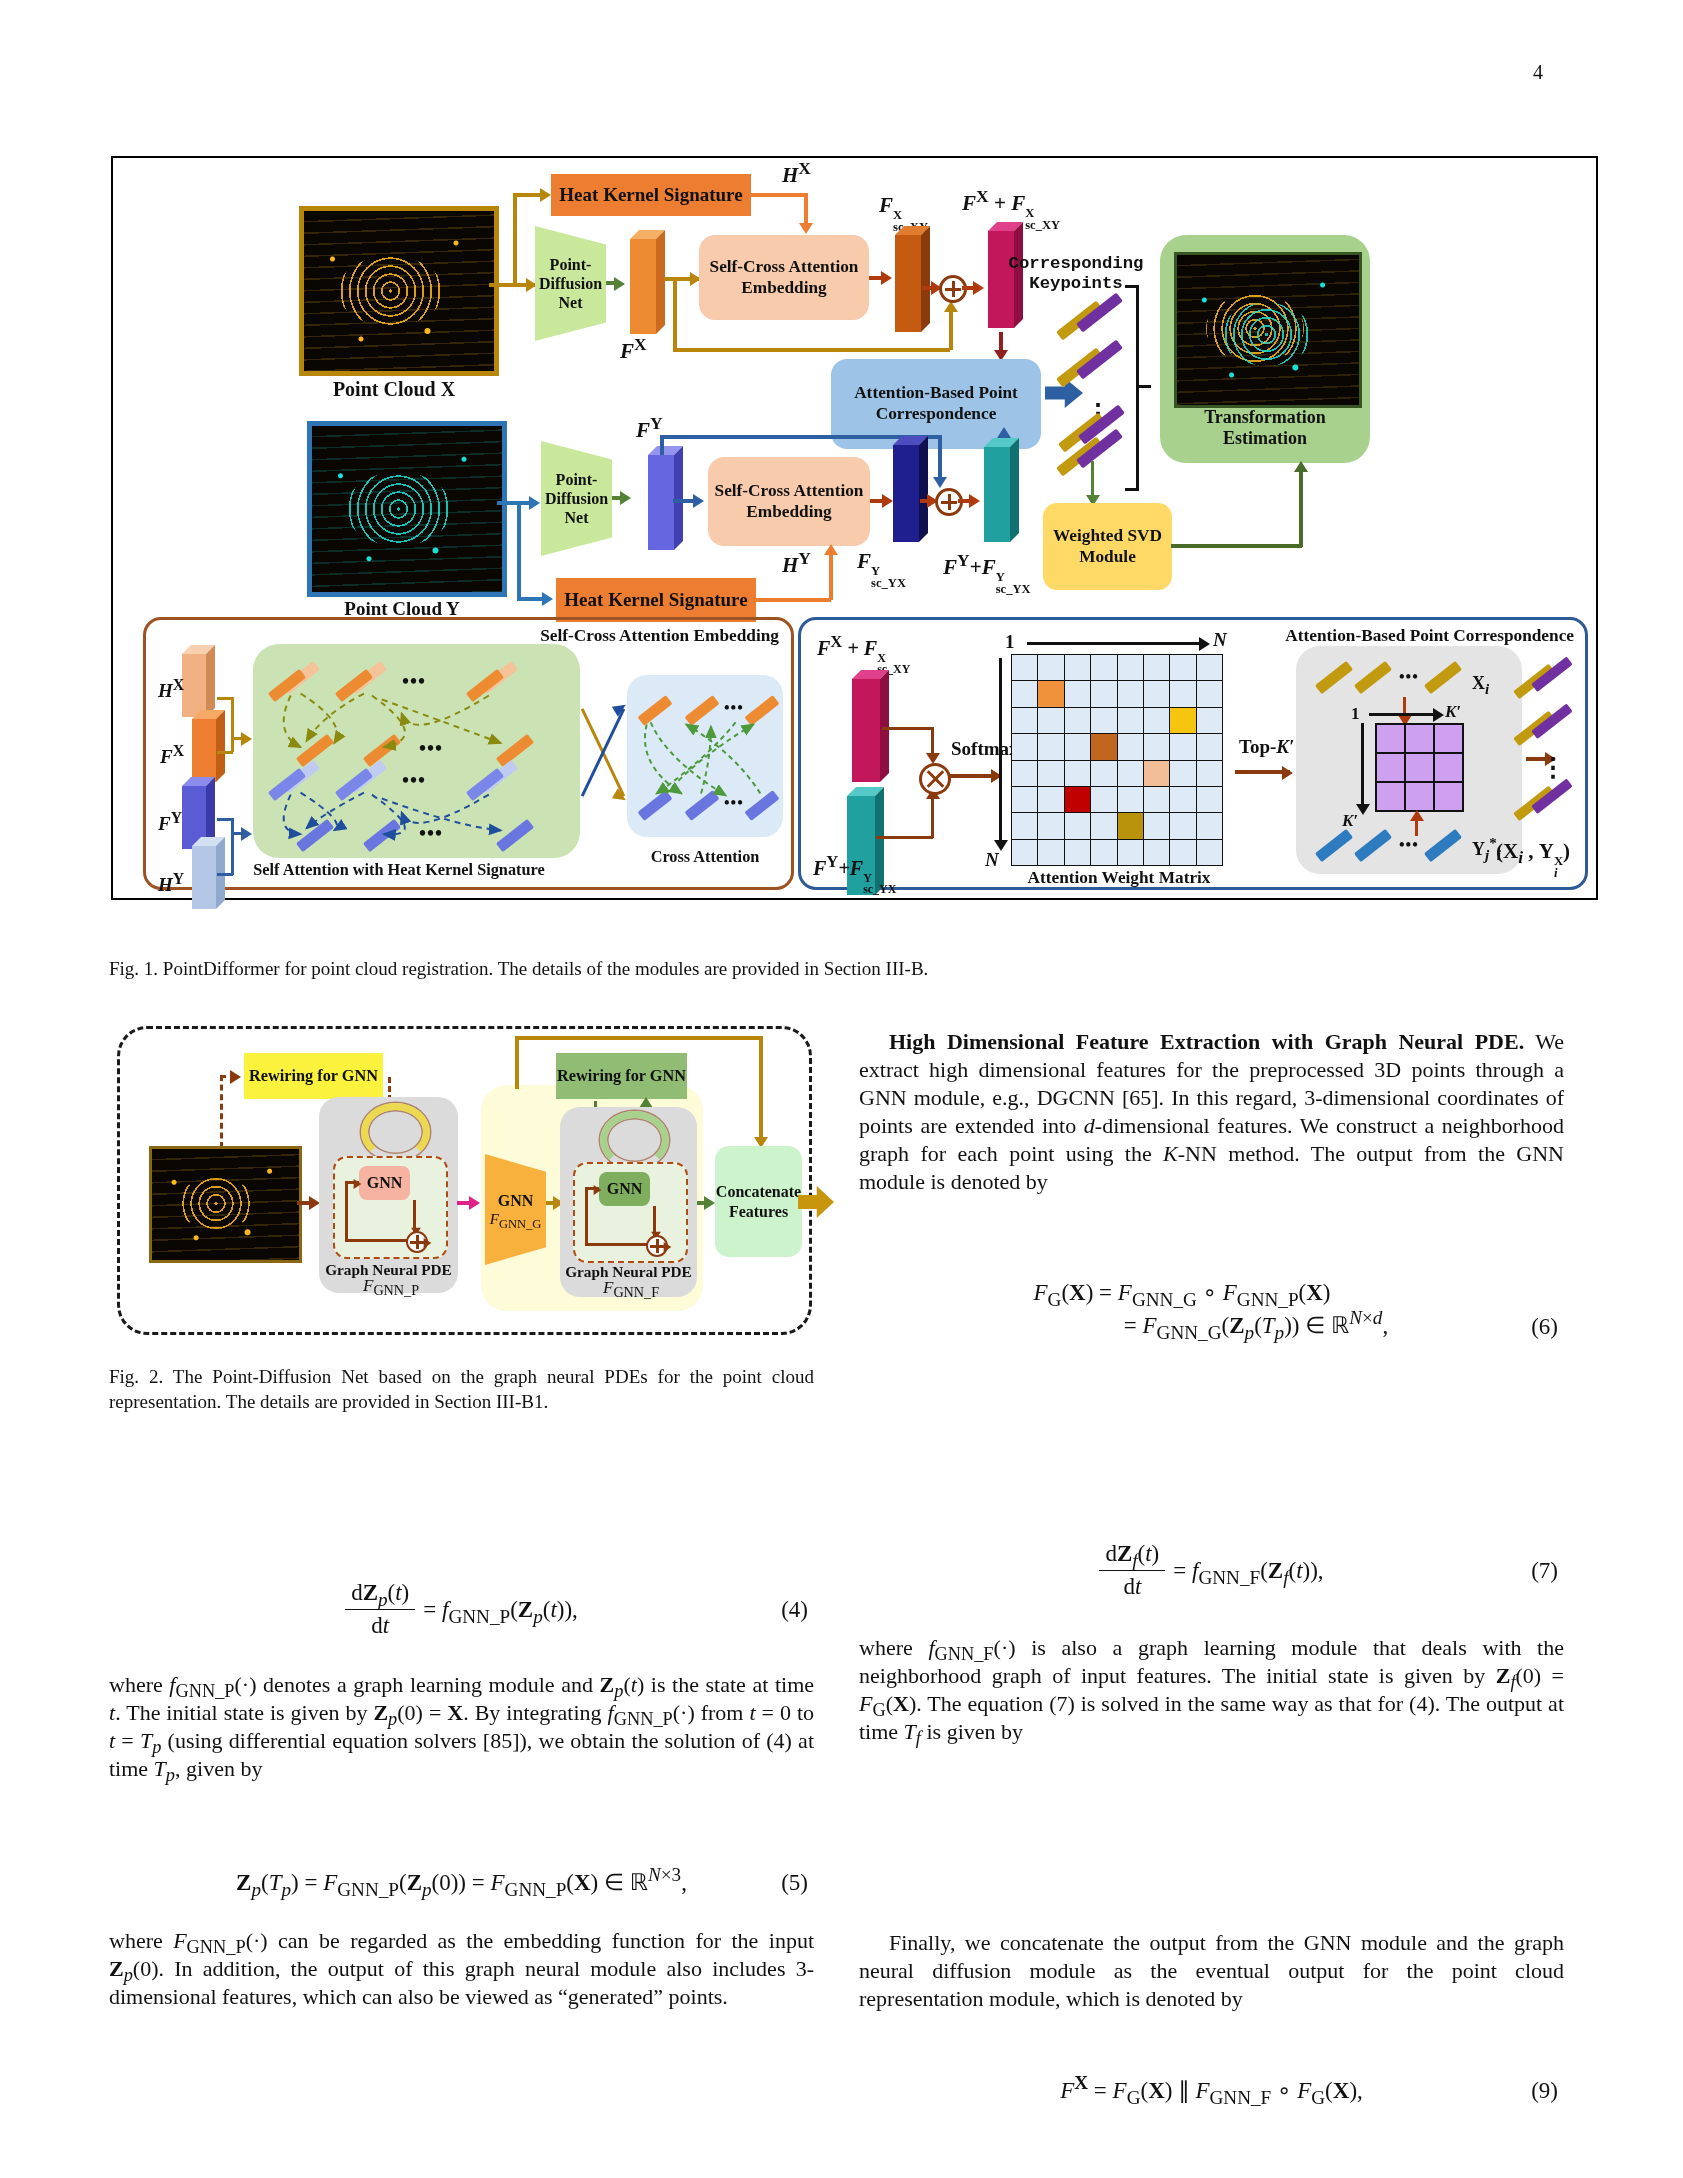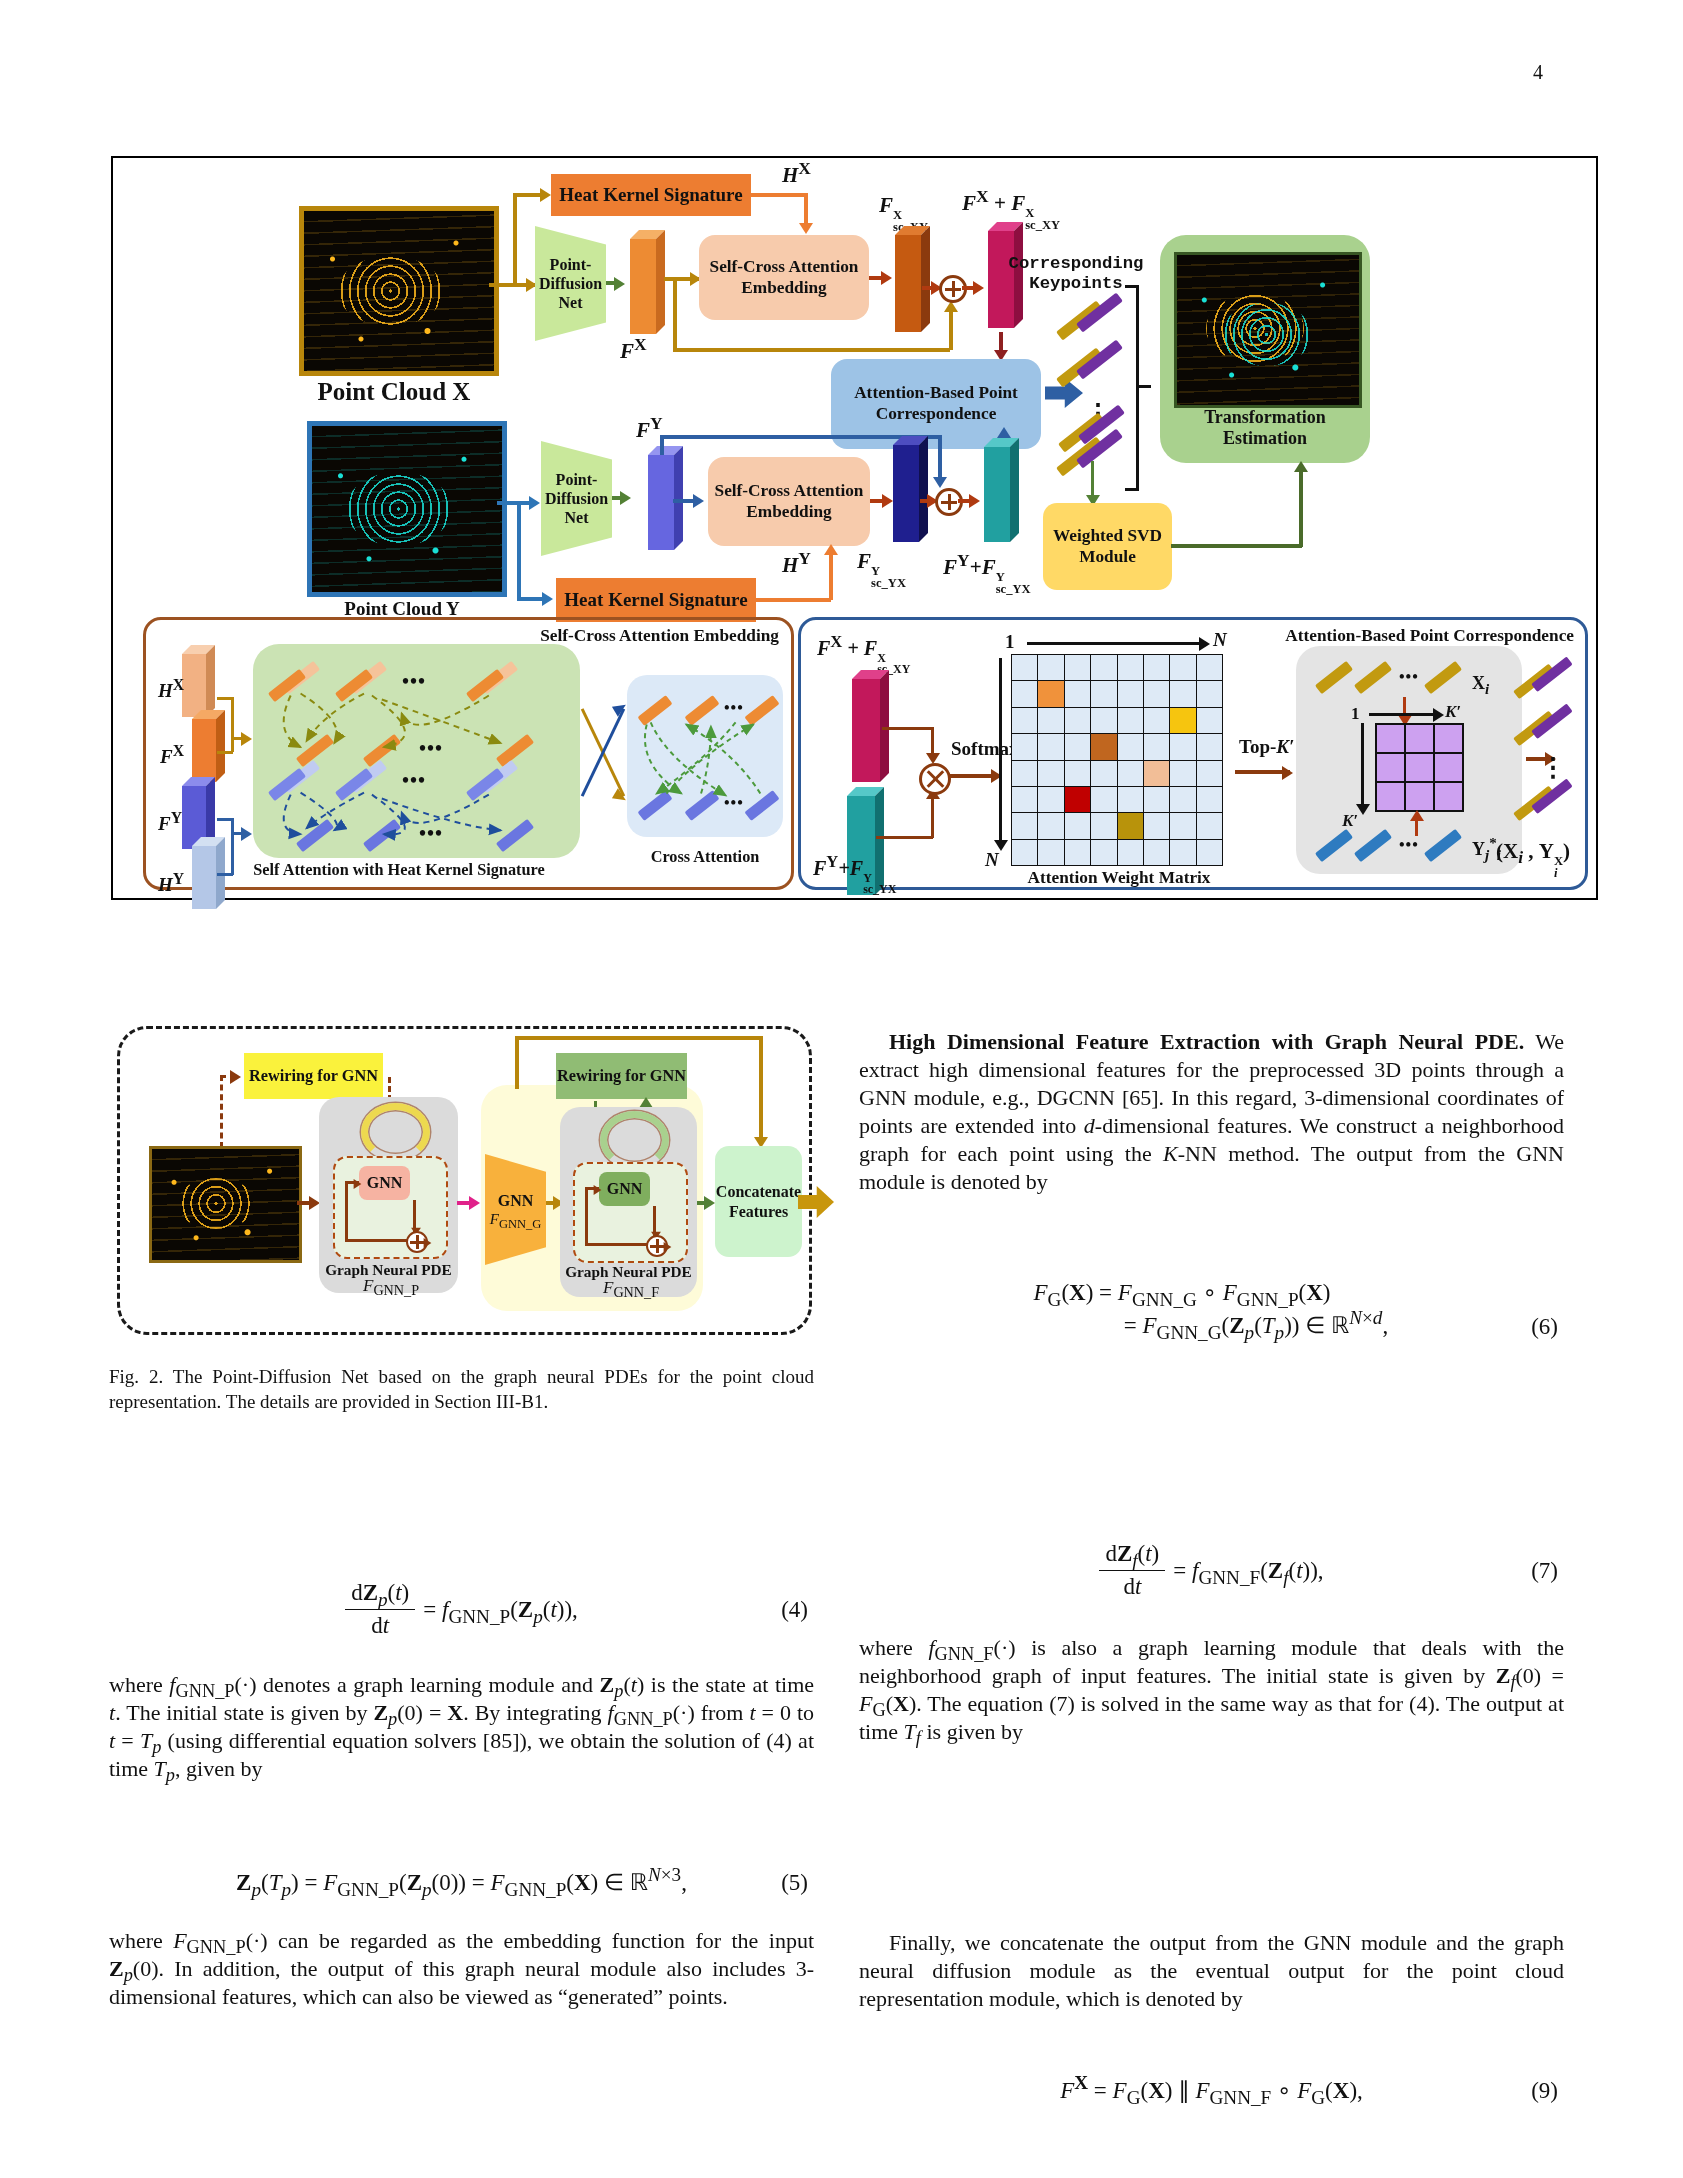--- a/index.html
+++ b/index.html
@@ -85,21 +85,21 @@
 <div class="page">
   <div class="pageno abs" style="left:1533px;top:61px;">4</div>
 
   <div class="fig1">
 
     <div class="pc" style="left:186px;top:48px;width:190px;height:160px;border:5px solid #B8860B;--g:#FFB81C;--gs:rgba(255,184,28,.35);">
       <div class="rings" style="left:18%;top:28%;width:55%;height:44%;"></div>
         <div class="streaks"></div>
         <div class="spots"></div>
     </div>
-    <div class="lbl" style="left:186px;top:220px;width:190px;font-size:25px;">Point Cloud X</div>
+    <div class="lbl" style="left:186px;top:220px;width:190px;font-size:20px;">Point Cloud X</div>
 
     <div class="ln" style="left:376px;top:125px;width:46px;height:3.5px;background:#B8860B;"></div>
     <div class="ah ah-r" style="left:413px;top:120px;--c:#B8860B;"></div>
     <div class="ln" style="left:400px;top:35px;width:3.5px;height:92px;background:#B8860B;"></div>
     <div class="ln" style="left:400px;top:35px;width:30px;height:3.5px;background:#B8860B;"></div>
     <div class="ah ah-r" style="left:427px;top:30px;--c:#B8860B;"></div>
 
     <div class="box" style="left:438px;top:16px;width:200px;height:42px;background:#ED7D31;font-size:19px;">Heat Kernel Signature</div>
     <div class="mlbl" style="left:669px;top:6px;font-size:21px;font-weight:bold;" title="Point Cloud X"><i>H</i><sup><b>X</b></sup></div>
 
@@ -572,20 +572,21 @@
         <div class="bar" style="left:2px;top:20px;width:50px;background:#C29A10;"></div>
         <div class="bar" style="left:22px;top:12px;width:50px;background:#7030A0;"></div>
       </div>
       <div class="mlbl" style="left:695px;top:220px;font-size:21px;font-weight:bold;">(<b>X</b><sub><i>i</i></sub> , <b>Y</b><span class="ss">
             <span>X</span>
             <span><i>i</i></span>
           </span>)</div>
     </div>
   </div>
 
+  <div class="cap" style="left:109px;top:956px;width:1485px;">Fig. 1.   PointDifformer for point cloud registration. The details of the modules are provided in Section III-B.</div>
 
   <div class="fig2"></div>
 
   <div class="ln" style="left:220px;top:1075px;width:3px;height:73px;border-left:3px dashed #8B3A0E;background:none;"></div>
   <div class="ln" style="left:220px;top:1075px;width:16px;height:3px;border-top:3px dashed #8B3A0E;background:none;"></div>
   <div class="ah ah-r" style="left:230px;top:1070px;--c:#8B3A0E;"></div>
   <div class="box" style="left:244px;top:1053px;width:139px;height:46px;background:#FAF23C;font-size:16.3px;">Rewiring for GNN</div>
   <div class="ln" style="left:388px;top:1077px;width:3px;height:51px;border-left:3px dashed #8B3A0E;background:none;"></div>
   <div class="ah ah-d" style="left:383px;top:1125px;--c:#8B3A0E;"></div>
 

